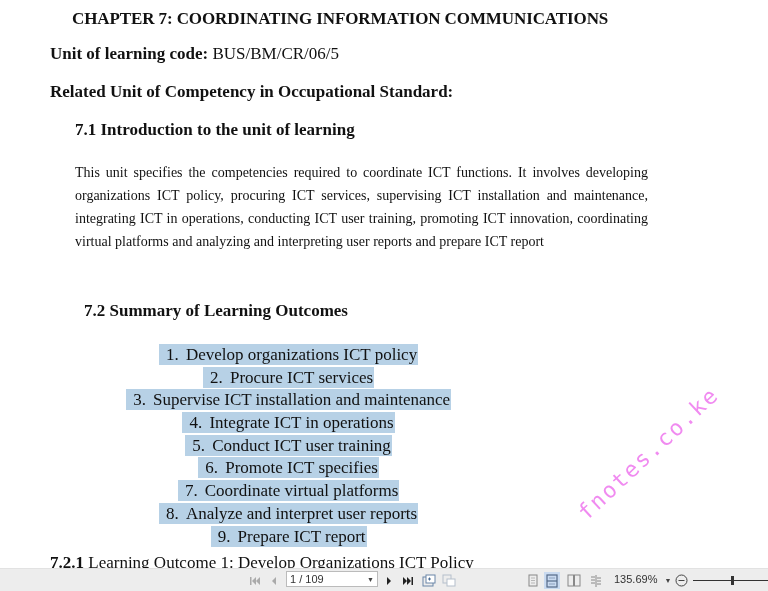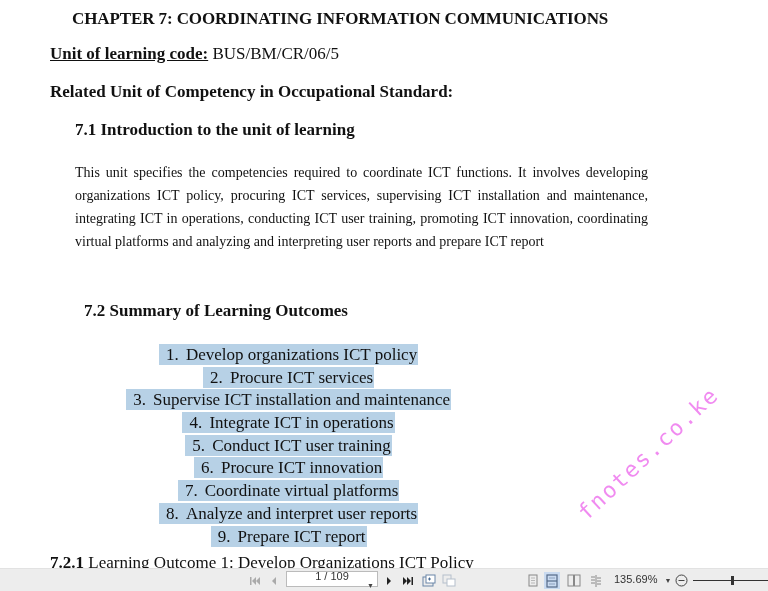--- a/index.html
+++ b/index.html
@@ -6,21 +6,21 @@
   body {
     width: 768px; height: 591px; overflow: hidden; position: relative;
     background: #ffffff;
     font-family: "Liberation Serif", "DejaVu Serif", serif;
     color: #111;
   }
   .page { position: absolute; left: 0; top: 0; width: 768px; height: 568px; overflow: hidden; }
   .abs { position: absolute; white-space: nowrap; }
   .chapter { left: 72px; top: 9px; font-size: 17px; font-weight: bold; letter-spacing: -0.1px; }
   .unit-code { left: 50px; top: 44px; font-size: 17px; }
-  .unit-code b { font-weight: bold; text-decoration: underline; }
+  .unit-code b { font-weight: bold; }
   .related { left: 50px; top: 82px; font-size: 17px; font-weight: bold; }
   .h71 { left: 75px; top: 120px; font-size: 17px; font-weight: bold; }
   .intro {
     position: absolute; left: 75px; top: 161px; width: 573px;
     font-size: 14px; line-height: 23px; text-align: justify;
   }
   .h72 { left: 75px; top: 301px; font-size: 17px; font-weight: bold; margin-left: 9px; }
   .outcomes { position: absolute; left: 126px; top: 344px; margin: 0; padding: 0; list-style: none; text-align: center; }
   .outcomes li {
     height: 22.7px; font-size: 17px; line-height: 21px;
@@ -38,21 +38,21 @@
   .toolbar {
     position: absolute; left: 0; top: 568px; width: 768px; height: 23px;
     background: #ededed; border-top: 1px solid #e2e2e2;
     font-family: "Liberation Sans", "DejaVu Sans", sans-serif; font-size: 11px; color: #333;
   }
   .tb { position: absolute; top: 3px; height: 17px; display: flex; align-items: center; justify-content: center; }
   .ico-grey { color: #aaa; }
   .ico-dark { color: #222; }
   .page-input {
     left: 286px; top: 2px; width: 92px; height: 16px; background: #fff; border: 1px solid #bbb;
-    display: flex; align-items: center; padding: 0 3px; box-sizing: border-box; font-size: 11px; flex-direction: column;
+    display: flex; align-items: center; padding: 0 3px; box-sizing: border-box; font-size: 11px;
   }
   .page-input .dd { margin-left: auto; font-size: 7px; color: #444; }
   .zoom-text { left: 614px; top: 4px; font-size: 11px; color: #333; }
   .slider-line { position: absolute; left: 693px; top: 11px; width: 75px; height: 1px; background: #333; }
   .slider-thumb { position: absolute; left: 731px; top: 7px; width: 3px; height: 9px; background: #333; }
   .view-active { background: #c9daf0; }
 </style>
 </head>
 <body>
 
@@ -63,21 +63,21 @@
   <div class="abs h71">7.1 Introduction to the unit of learning</div>
   <div class="intro">This unit specifies the competencies required to coordinate ICT functions. It involves developing organizations ICT policy, procuring ICT services, supervising ICT installation and maintenance, integrating ICT in operations, conducting ICT user training, promoting ICT innovation, coordinating virtual platforms and analyzing and interpreting user reports and prepare ICT report</div>
   <div class="abs h72">7.2 Summary of Learning Outcomes</div>
 
   <ol class="outcomes">
     <li><span class="hl"><span class="num">1.</span><span>Develop organizations ICT policy</span></span></li>
     <li><span class="hl"><span class="num">2.</span><span>Procure ICT services</span></span></li>
     <li><span class="hl"><span class="num">3.</span><span>Supervise ICT installation and maintenance</span></span></li>
     <li><span class="hl"><span class="num">4.</span><span>Integrate ICT in operations</span></span></li>
     <li><span class="hl"><span class="num">5.</span><span>Conduct ICT user training</span></span></li>
-    <li><span class="hl"><span class="num">6.</span><span>Procure ICT innovation</span></span></li>
+    <li><span class="hl"><span class="num">6.</span><span>Promote ICT specifies</span></span></li>
     <li><span class="hl"><span class="num">7.</span><span>Coordinate virtual platforms</span></span></li>
     <li><span class="hl"><span class="num">8.</span><span>Analyze and interpret user reports</span></span></li>
     <li><span class="hl"><span class="num">9.</span><span>Prepare ICT report</span></span></li>
   </ol>
 
   <div class="abs h721"><b>7.2.1</b><span> Learning Outcome 1: Develop Organizations ICT Policy</span></div>
 
   <div class="watermark">fnotes.co.ke</div>
 </div>
 

